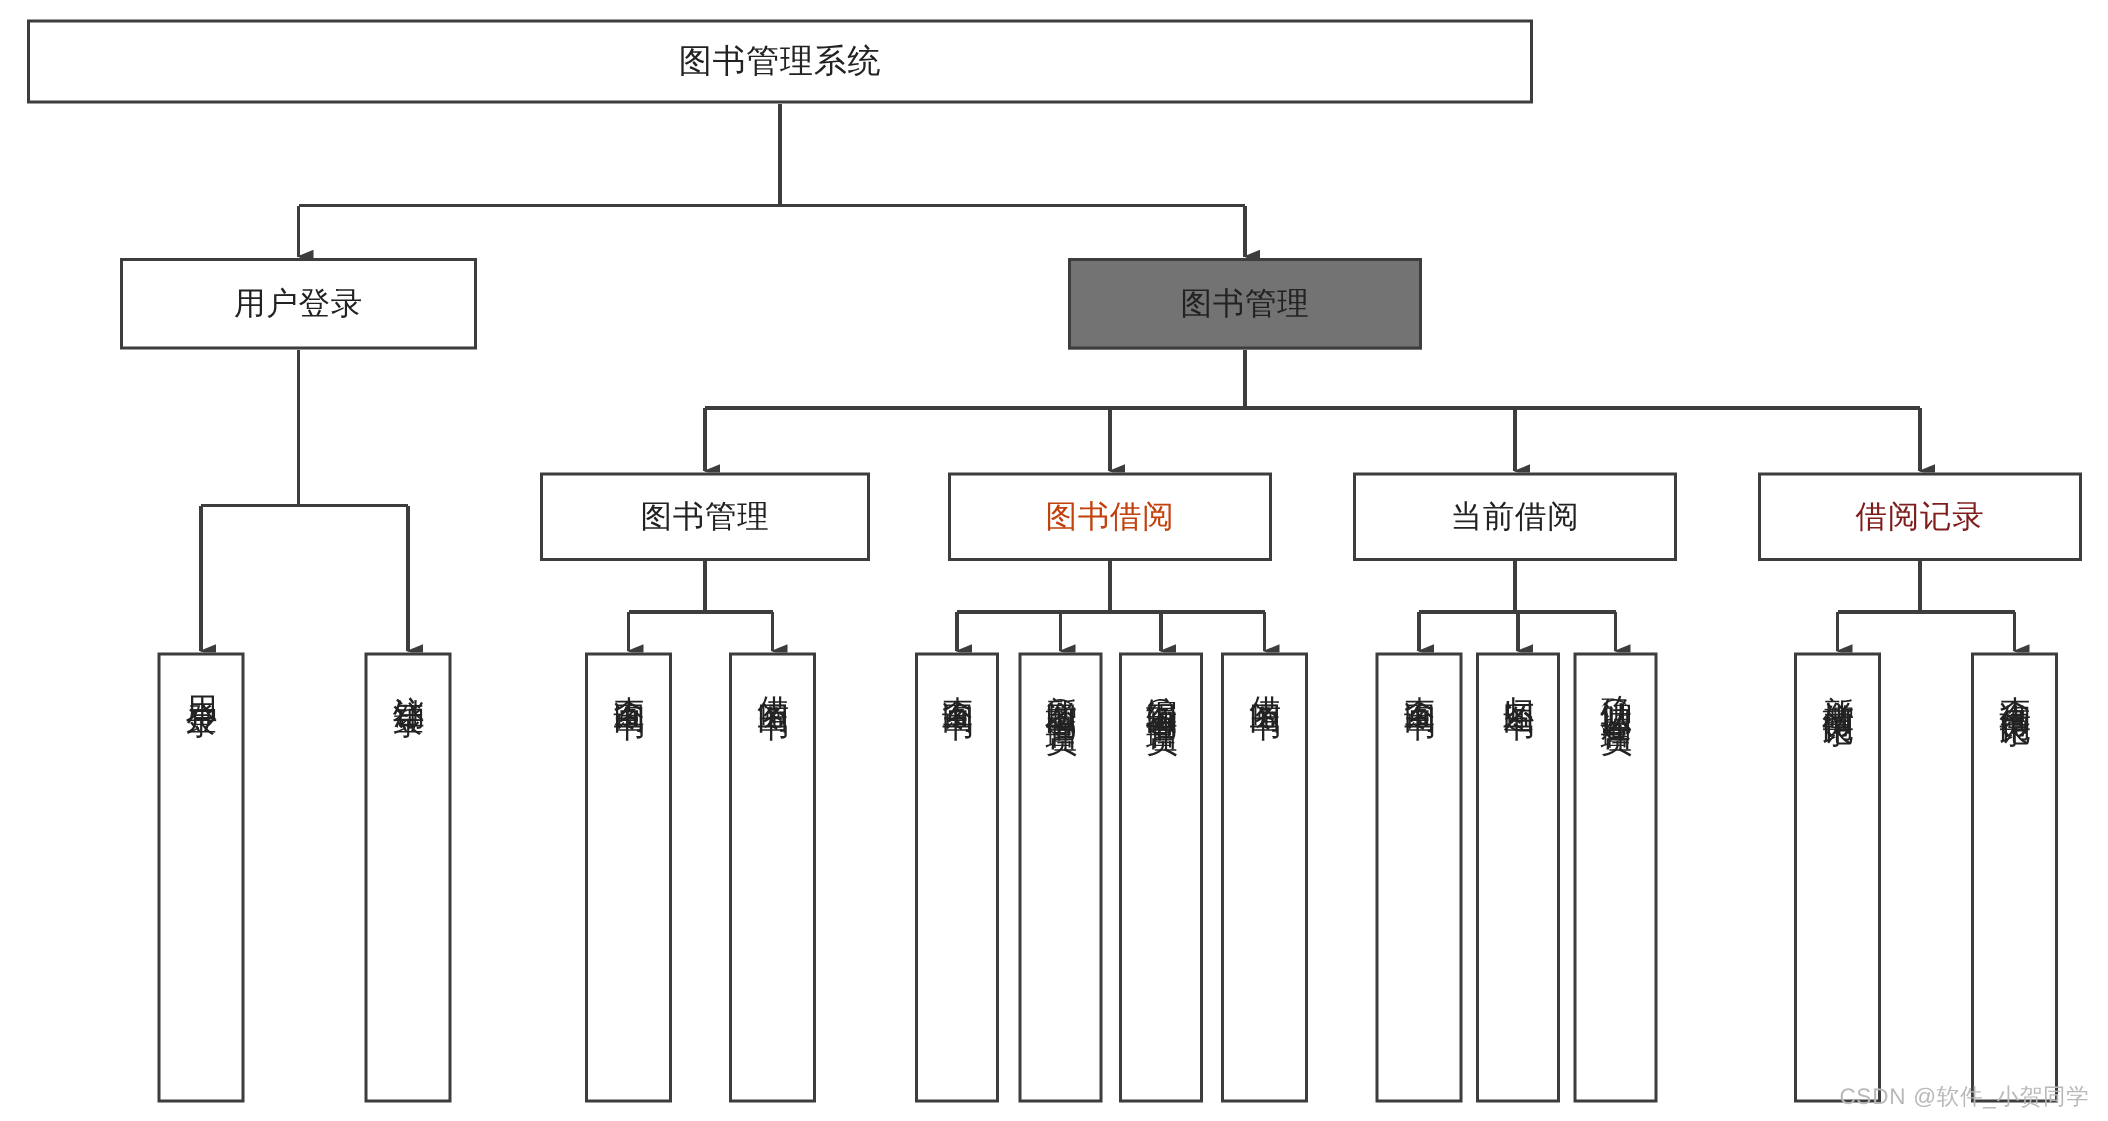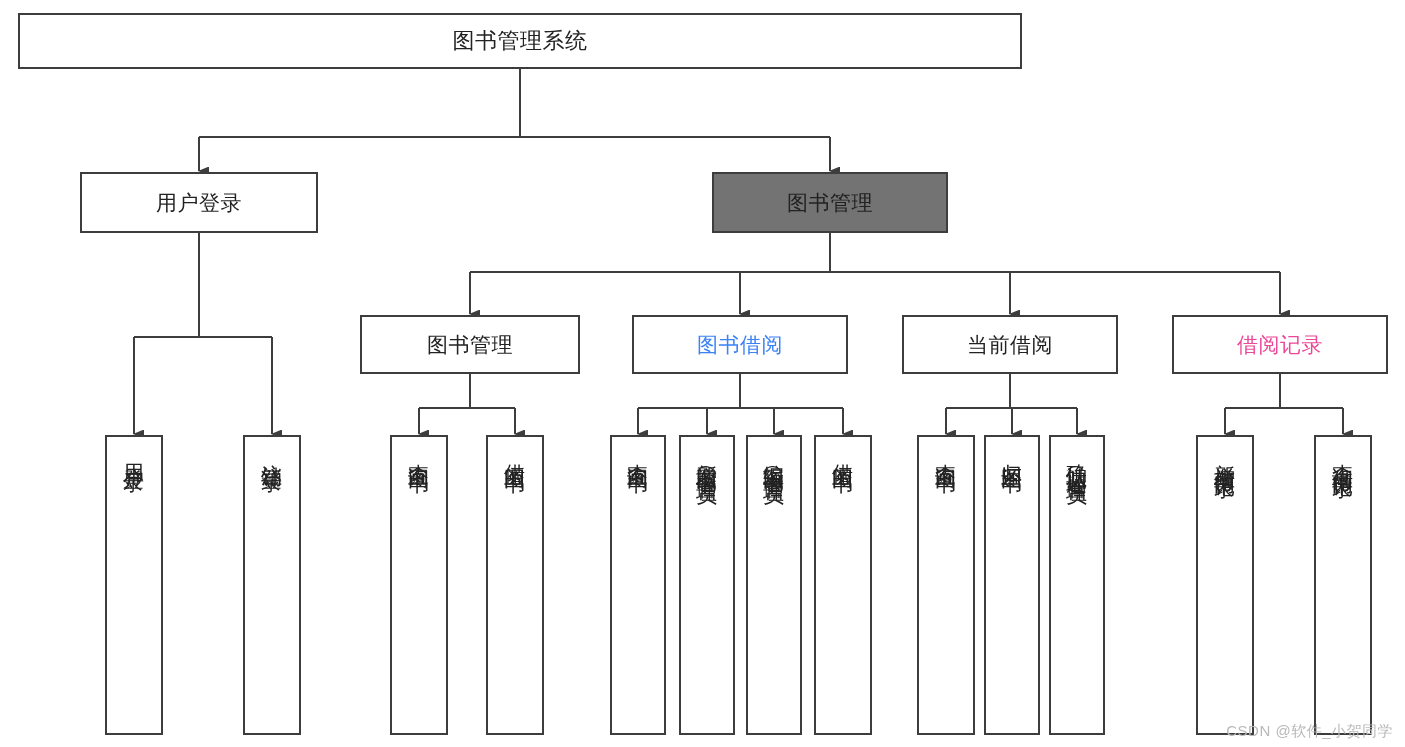--- a/index.html
+++ b/index.html
@@ -131,27 +131,27 @@
       <div class="node-box horizontal" style="left: 80px; top: 172px; width: 238px; height: 61px; border-color: rgb(61, 61, 61); background: rgb(255, 255, 255);">
         <span class="node-label" style="color: rgb(34, 34, 34);">用户登录</span>
       </div>
       <div class="node-box horizontal" style="left: 712px; top: 172px; width: 236px; height: 61px; border-color: rgb(61, 61, 61); background: #737373;">
         <span class="node-label" style="color: rgb(34, 34, 34);">图书管理</span>
       </div>
       <div class="node-box horizontal" style="left: 360px; top: 315px; width: 220px; height: 59px; border-color: rgb(61, 61, 61); background: rgb(255, 255, 255);">
         <span class="node-label" style="color: rgb(34, 34, 34);">图书管理</span>
       </div>
       <div class="node-box horizontal" style="left: 632px; top: 315px; width: 216px; height: 59px; border-color: rgb(61, 61, 61); background: rgb(255, 255, 255);">
-        <span class="node-label" style="color: #3b82f6;">图书借阅</span>
+        <span class="node-label" style="color: #c2410c;">图书借阅</span>
       </div>
       <div class="node-box horizontal" style="left: 902px; top: 315px; width: 216px; height: 59px; border-color: rgb(61, 61, 61); background: rgb(255, 255, 255);">
         <span class="node-label" style="color: rgb(34, 34, 34);">当前借阅</span>
       </div>
       <div class="node-box horizontal" style="left: 1172px; top: 315px; width: 216px; height: 59px; border-color: rgb(61, 61, 61); background: rgb(255, 255, 255);">
-        <span class="node-label" style="color: #ec4899;">借阅记录</span>
+        <span class="node-label" style="color: #7f1d1d;">借阅记录</span>
       </div>
       <div class="node-box vertical" style="left: 105px; top: 435px; width: 58px; height: 300px; border-color: rgb(61, 61, 61); background: rgb(255, 255, 255);">
         <span class="node-label" style="color: rgb(34, 34, 34);">用户登录</span>
       </div>
       <div class="node-box vertical" style="left: 243px; top: 435px; width: 58px; height: 300px; border-color: rgb(61, 61, 61); background: rgb(255, 255, 255);">
         <span class="node-label" style="color: rgb(34, 34, 34);">注销登录</span>
       </div>
       <div class="node-box vertical" style="left: 390px; top: 435px; width: 58px; height: 300px; border-color: rgb(61, 61, 61); background: rgb(255, 255, 255);">
         <span class="node-label" style="color: rgb(34, 34, 34);">查询图书</span>
       </div>

